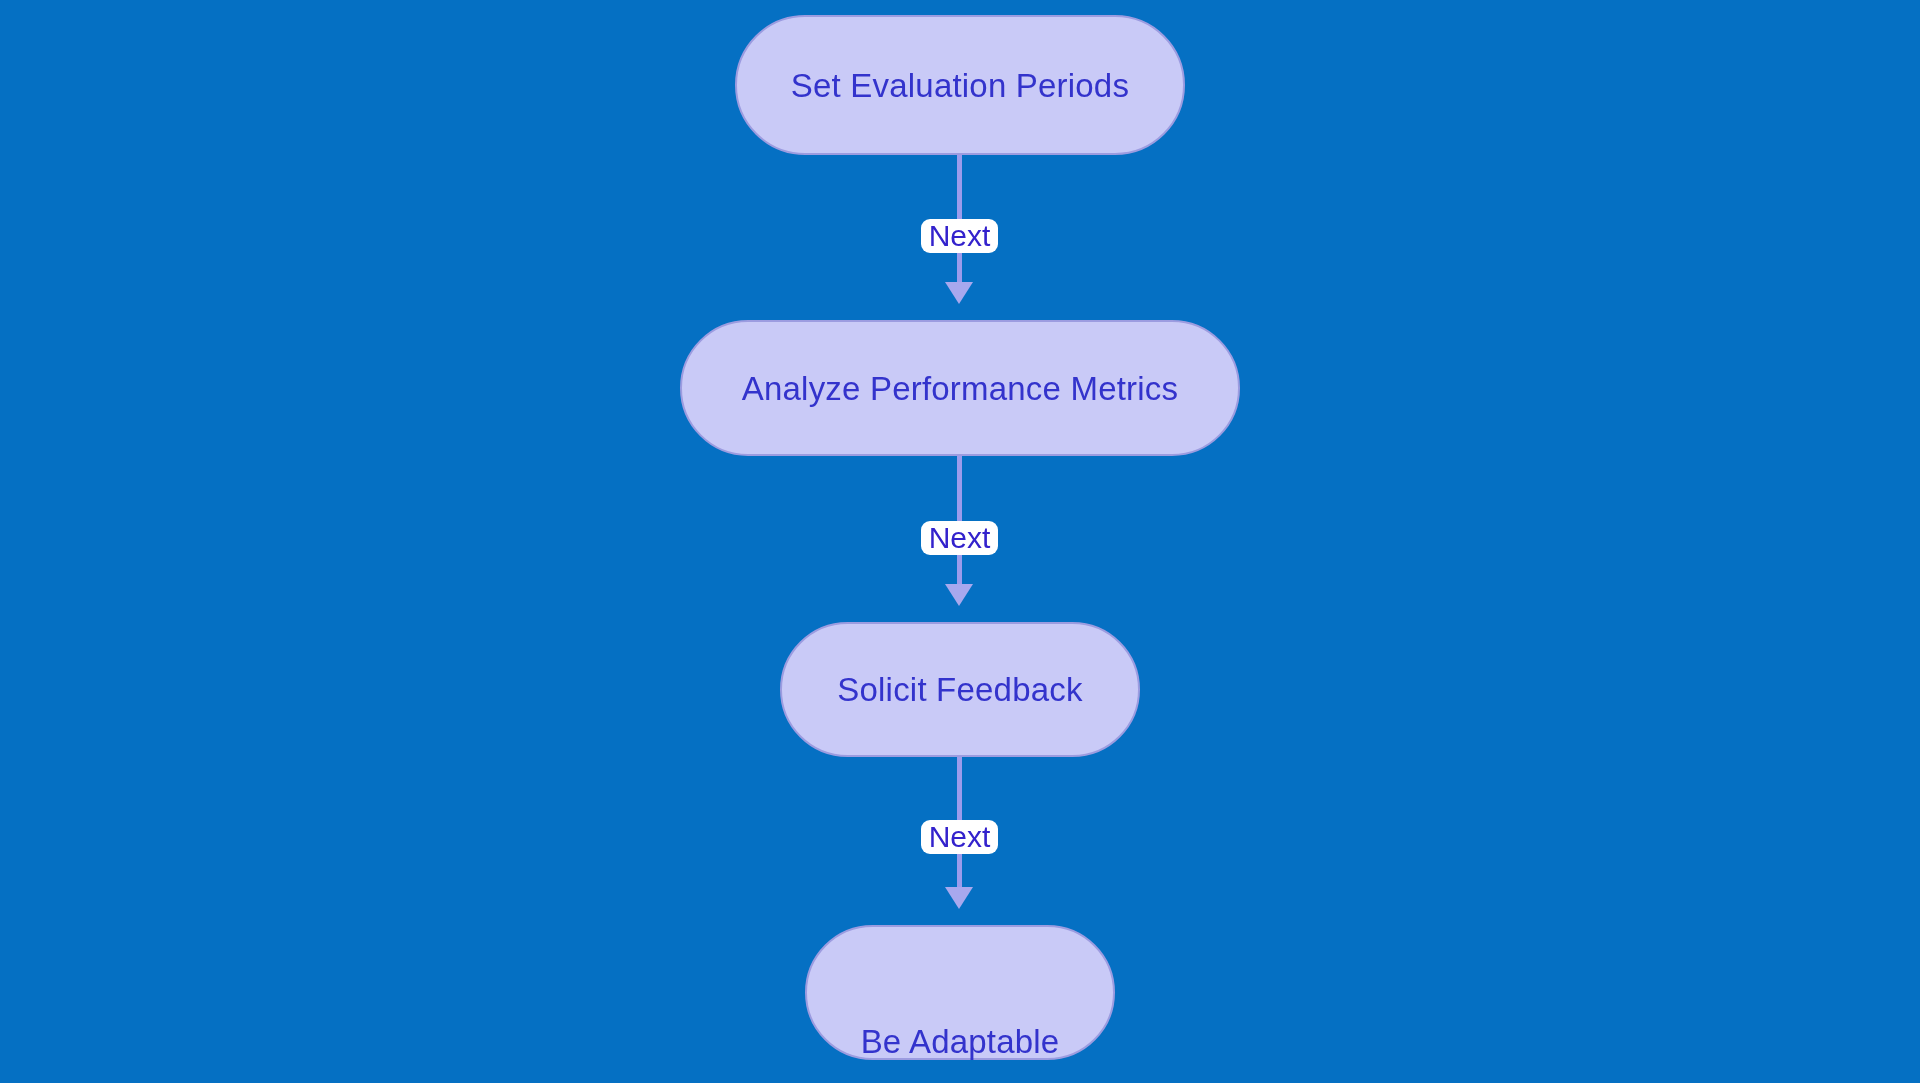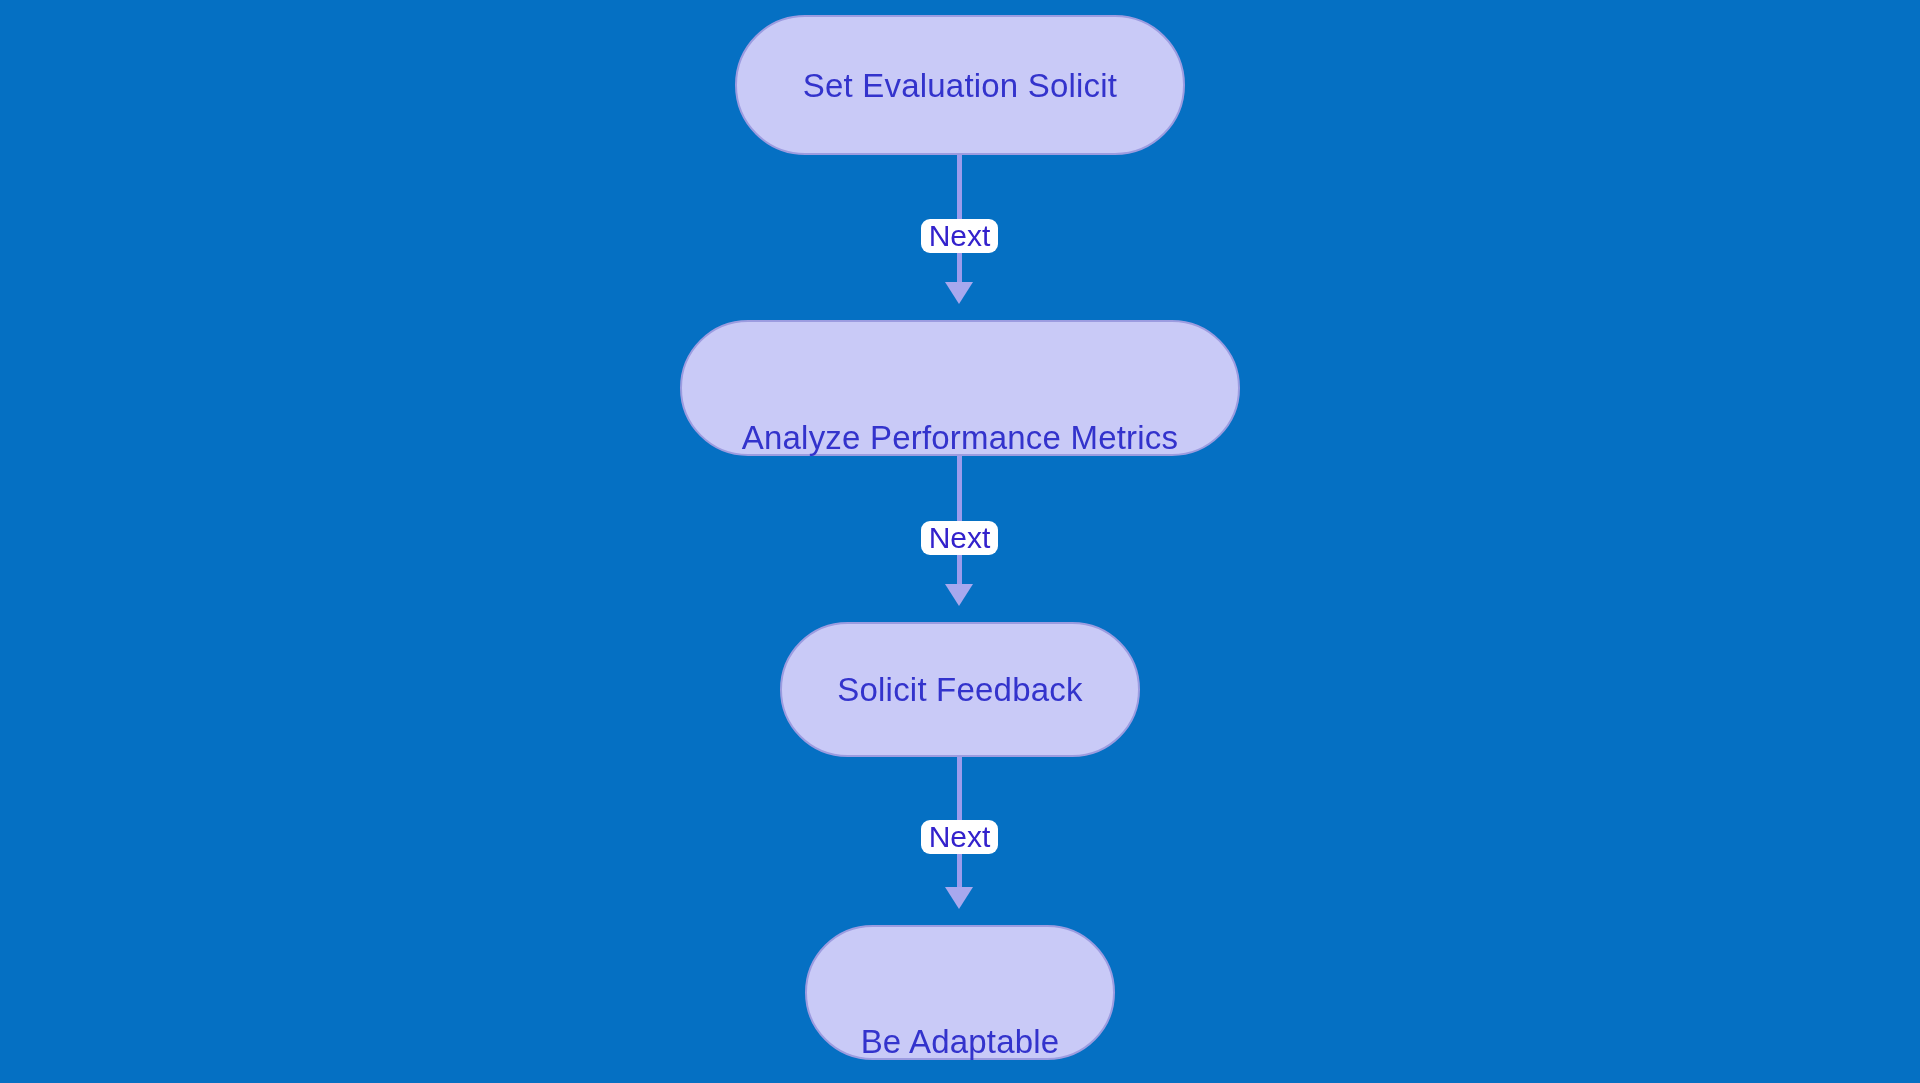--- a/index.html
+++ b/index.html
@@ -77,28 +77,28 @@
     border-radius: 9px;
   }
 </style>
 </head>
 <body>
 
 <div id="canvas">
   <div class="flow-column">
 
     <div class="node" style="left:735px; top:15px; width:450px; height:140px;">
-      <span class="node-label">Set Evaluation Solicit</span>
+      <span class="node-label">Set Evaluation Periods</span>
     </div>
 
     <div class="edge" style="left:957px; top:155px; height:140px;"></div>
     <div class="arrowhead" style="left:945px; top:282px;"></div>
     <div class="edge-label" style="left:921px; top:219px; width:77px;">Next</div>
 
-    <div class="node" style="left:680px; top:320px; width:560px; height:136px;align-items:flex-end;">
+    <div class="node" style="left:680px; top:320px; width:560px; height:136px;">
       <span class="node-label">Analyze Performance Metrics</span>
     </div>
 
     <div class="edge" style="left:957px; top:456px; height:142px;"></div>
     <div class="arrowhead" style="left:945px; top:584px;"></div>
     <div class="edge-label" style="left:921px; top:521px; width:77px;">Next</div>
 
     <div class="node" style="left:780px; top:622px; width:360px; height:135px;">
       <span class="node-label">Solicit Feedback</span>
     </div>

